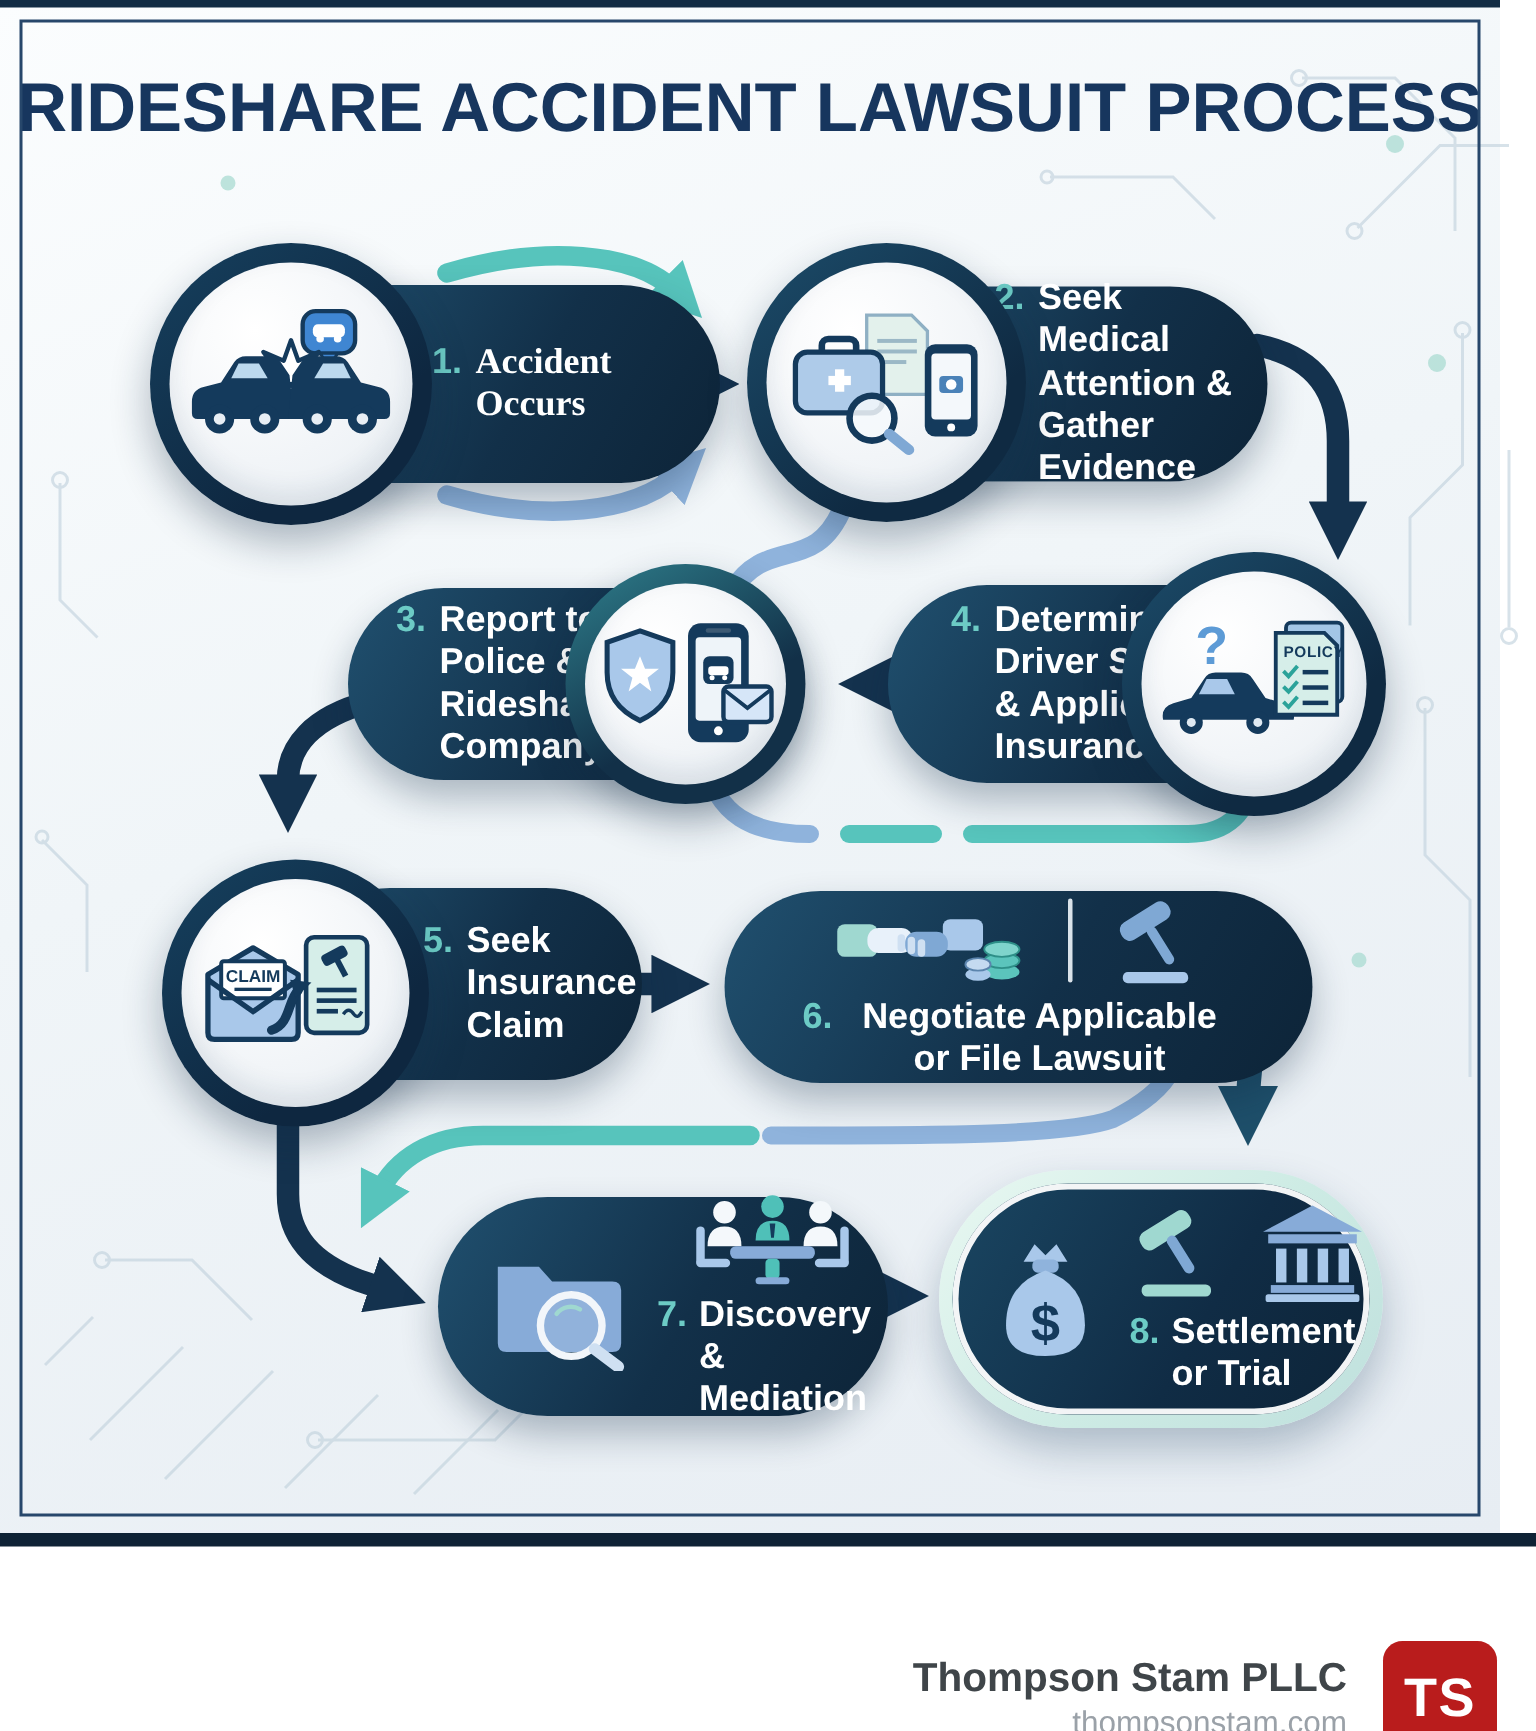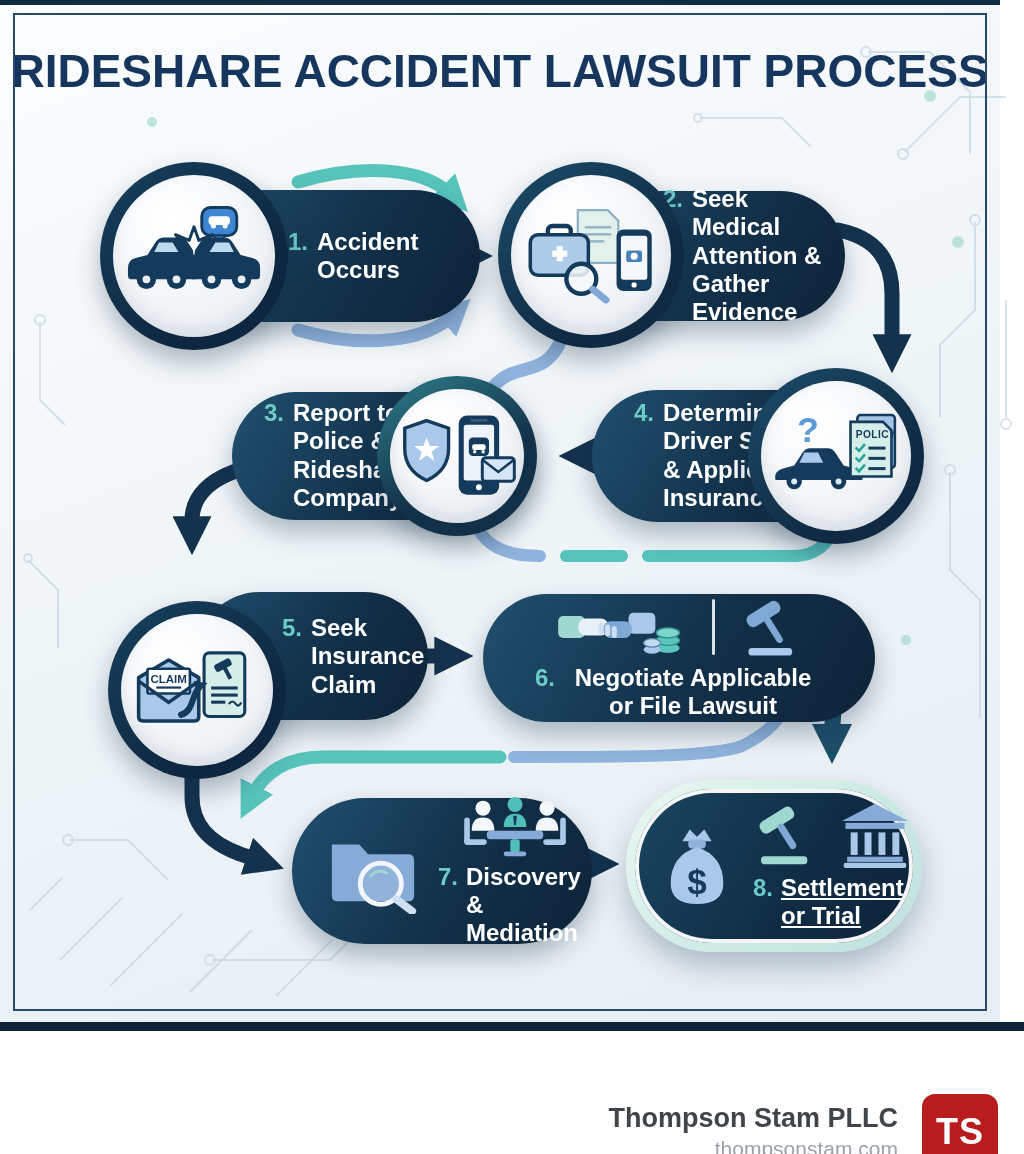--- a/index.html
+++ b/index.html
@@ -128,21 +128,21 @@
         <path d="M422 656 L446 656" stroke="#14324e" stroke-width="15" marker-end="url(#mNavy)"></path>
         <path d="M800 648 C854 660 832 686 832 736" stroke="#1e4f6a" stroke-width="16" marker-end="url(#mDteal)"></path>
         <path d="M192 742 L192 796 C192 824 208 842 240 854 L258 860" stroke="#14324e" stroke-width="15" marker-end="url(#mNavy)"></path>
         <path d="M570 864 L592 864" stroke="#14324e" stroke-width="15" marker-end="url(#mNavy)"></path>
       </g>
     </svg>
 
     <div class="pill" style="left:192px;top:190px;width:288px;height:132px;">
       <div class="stepText" style="left:96px;">
         <span class="num">1.</span>
-        <span class="lbl" style="width:112px;">Accident Occurs</span>
+        <span class="lbl" style="width:112px;font-family:Liberation Serif, serif;">Accident Occurs</span>
       </div>
     </div>
     <div class="ring" style="left:100px;top:162px;width:188px;height:188px;background:linear-gradient(140deg,#16405e 0%,#0e2740 70%);">
       <div class="face">
         <svg width="136" height="102" viewBox="0 0 140 104">
           <g>
             <rect x="78" y="2" width="36" height="29" rx="9" fill="#3f86d2" stroke="#143a5c" stroke-width="3"></rect>
             <path d="M90 31 l6 9 6 -9 z" fill="#3f86d2" stroke="#143a5c" stroke-width="2"></path>
             <rect x="85" y="11" width="22" height="9" rx="3.5" fill="#ffffff"></rect>
             <circle cx="90" cy="21" r="2.6" fill="#ffffff"></circle>
@@ -268,21 +268,21 @@
         </svg>
       </div>
     </div>
 
     <div class="pill" style="left:196px;top:592px;width:232px;height:128px;">
       <div class="stepText" style="left:86px;">
         <span class="num">5.</span>
         <span class="lbl" style="width:118px;">Seek Insurance Claim</span>
       </div>
     </div>
-    <div class="ring" style="left:108px;top:601px;width:178px;height:178px;background:linear-gradient(140deg,#16415f 0%,#0e2740 70%);">
+    <div class="ring" style="left:108px;top:573px;width:178px;height:178px;background:linear-gradient(140deg,#16415f 0%,#0e2740 70%);">
       <div class="face">
         <svg width="124" height="92" viewBox="0 0 140 104">
           <g>
             <path d="M4 38 L38 18 L72 38 V82 q0 5 -5 5 H9 q-5 0 -5 -5 z" fill="#a9c8ea" stroke="#143a5c" stroke-width="4" stroke-linejoin="round"></path>
             <rect x="14" y="28" width="48" height="28" rx="2" fill="#ffffff" stroke="#143a5c" stroke-width="3"></rect>
             <text x="38" y="44" text-anchor="middle" font-size="13" font-weight="bold" fill="#143a5c">CLAIM</text>
             <rect x="24" y="48" width="28" height="2.5" fill="#143a5c"></rect>
             <path d="M4 42 L38 66 L72 42" fill="none" stroke="#143a5c" stroke-width="4"></path>
           </g>
           <g>
@@ -391,21 +391,21 @@
               <rect x="14" y="35" width="8" height="26" fill="#a9c8ea"></rect>
                 <rect x="30" y="35" width="8" height="26" fill="#a9c8ea"></rect>
               <rect x="46" y="35" width="8" height="26" fill="#a9c8ea"></rect>
                 <rect x="62" y="35" width="8" height="26" fill="#a9c8ea"></rect>
               <rect x="10" y="63" width="64" height="6" fill="#87abd8"></rect>
               <rect x="6" y="70" width="72" height="6" rx="2" fill="#a9c8ea"></rect>
             </svg>
           </div>
           <div class="ctext">
             <span class="num">8.</span>
-            <span class="lbl" style="width:128px;text-decoration:underline;">Settlement or Trial</span>
+            <span class="lbl" style="width:128px;">Settlement or Trial</span>
           </div>
         </div>
       </div>
     </div>
 
   </div>
 
   <div class="bottom-bar"></div>
 
   <div class="footer">

